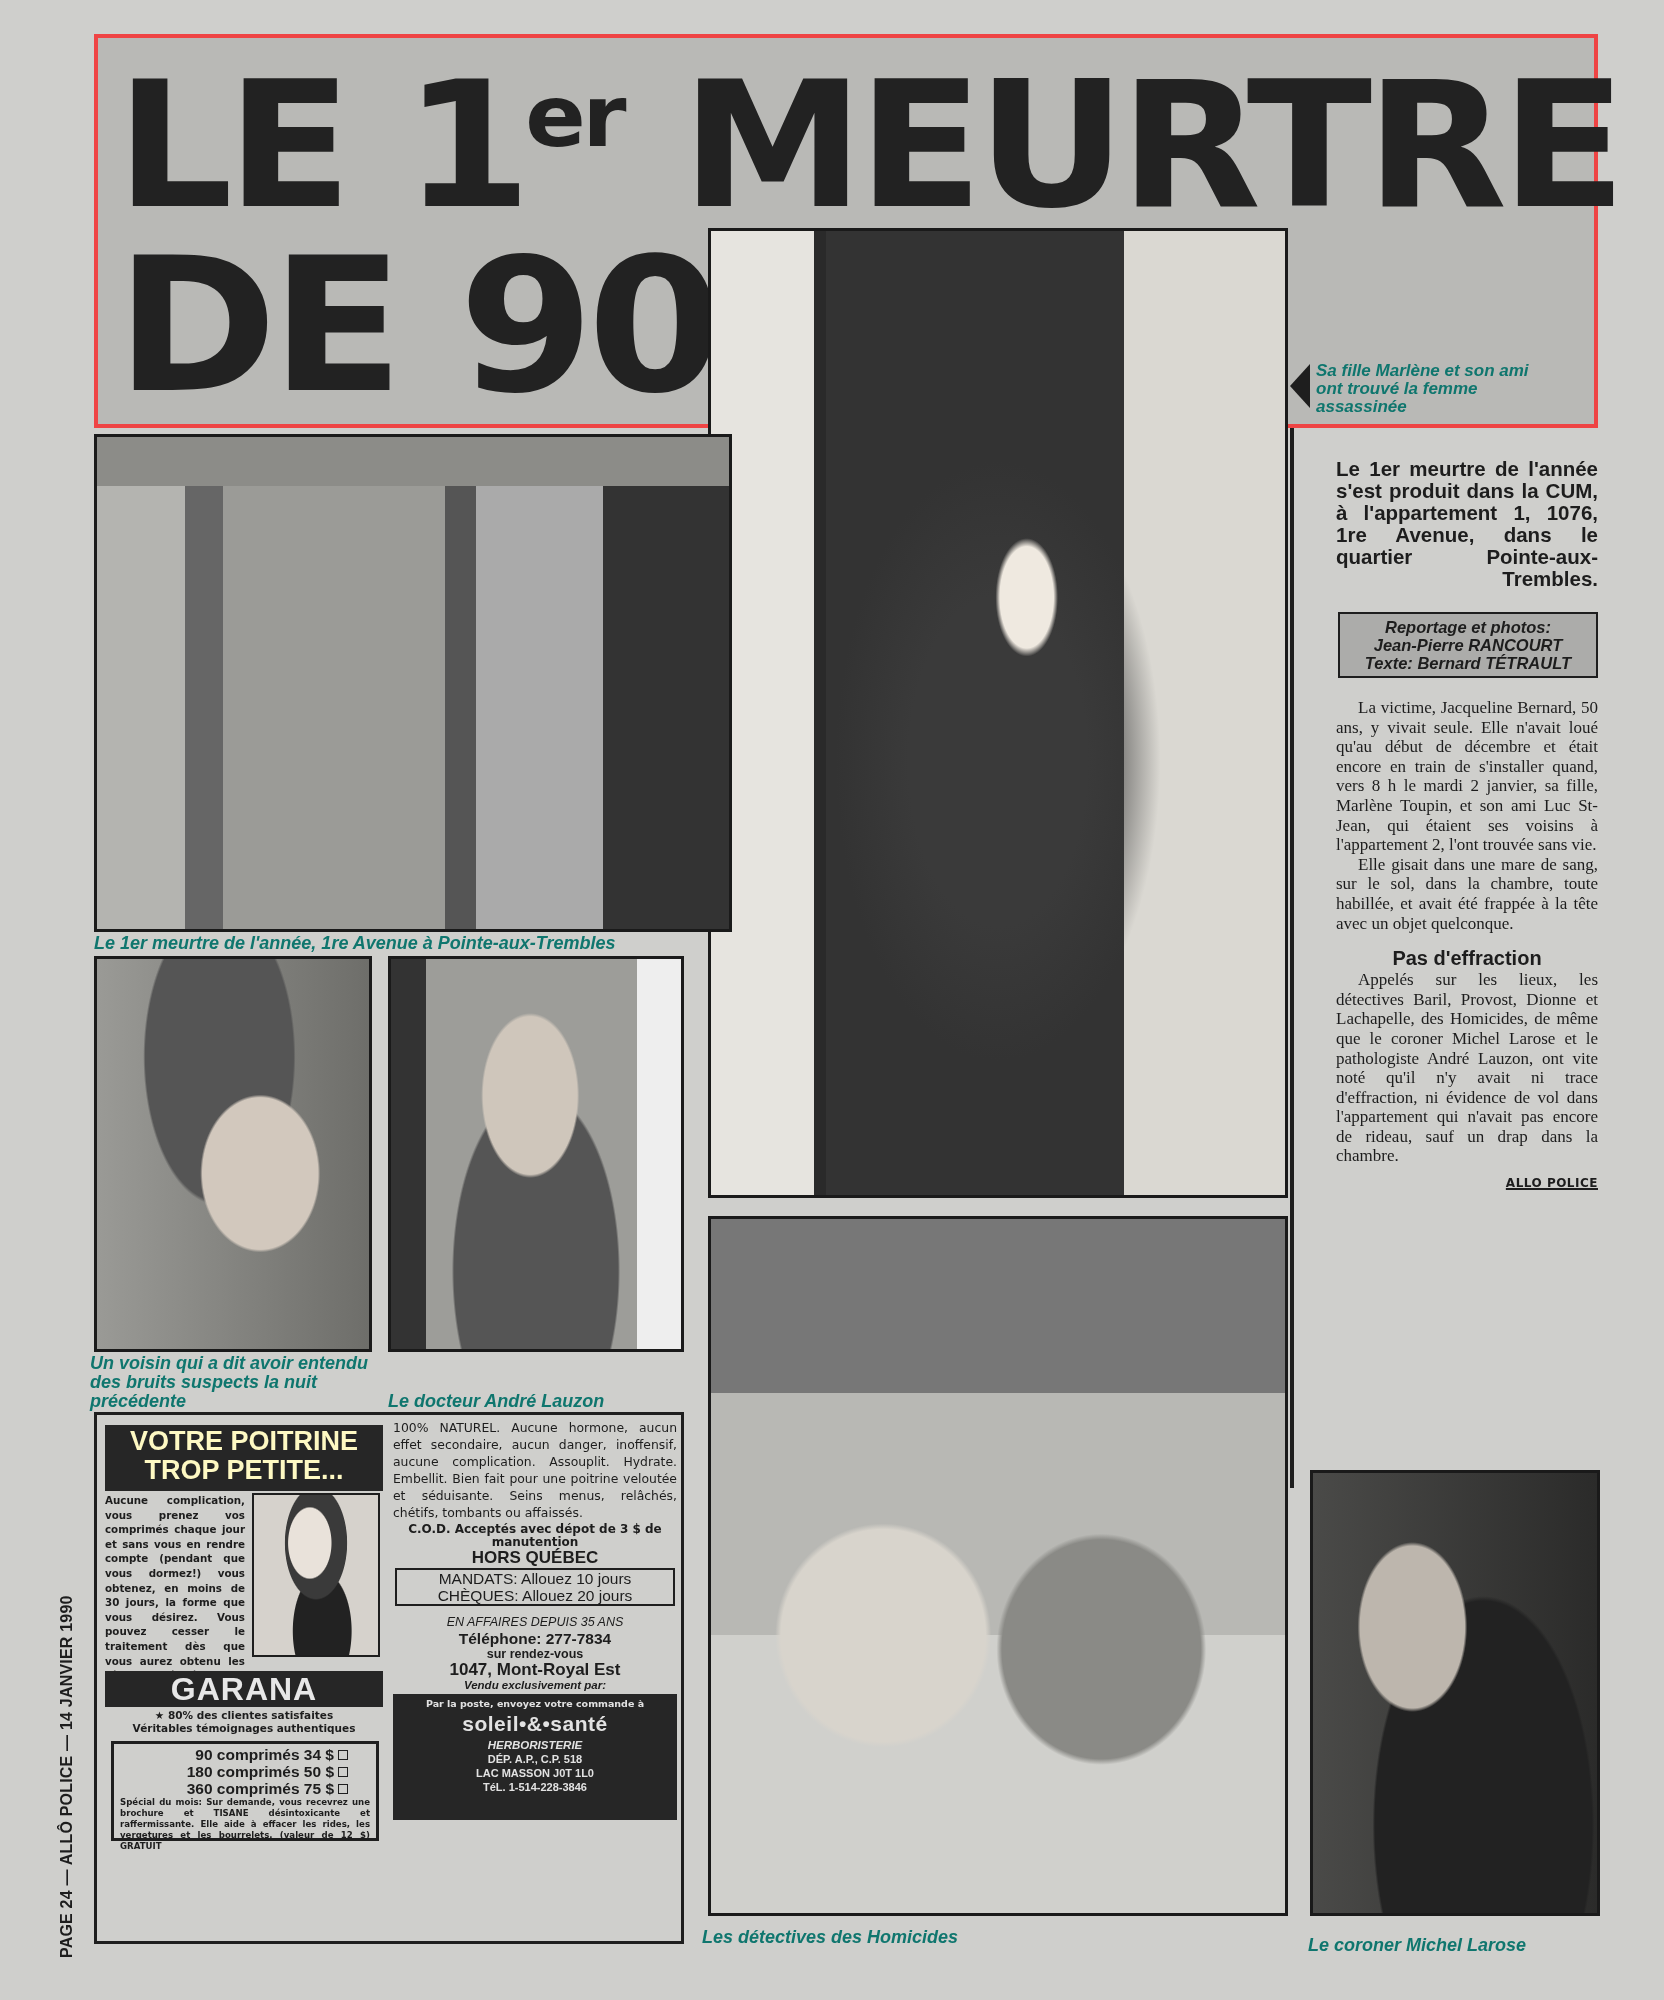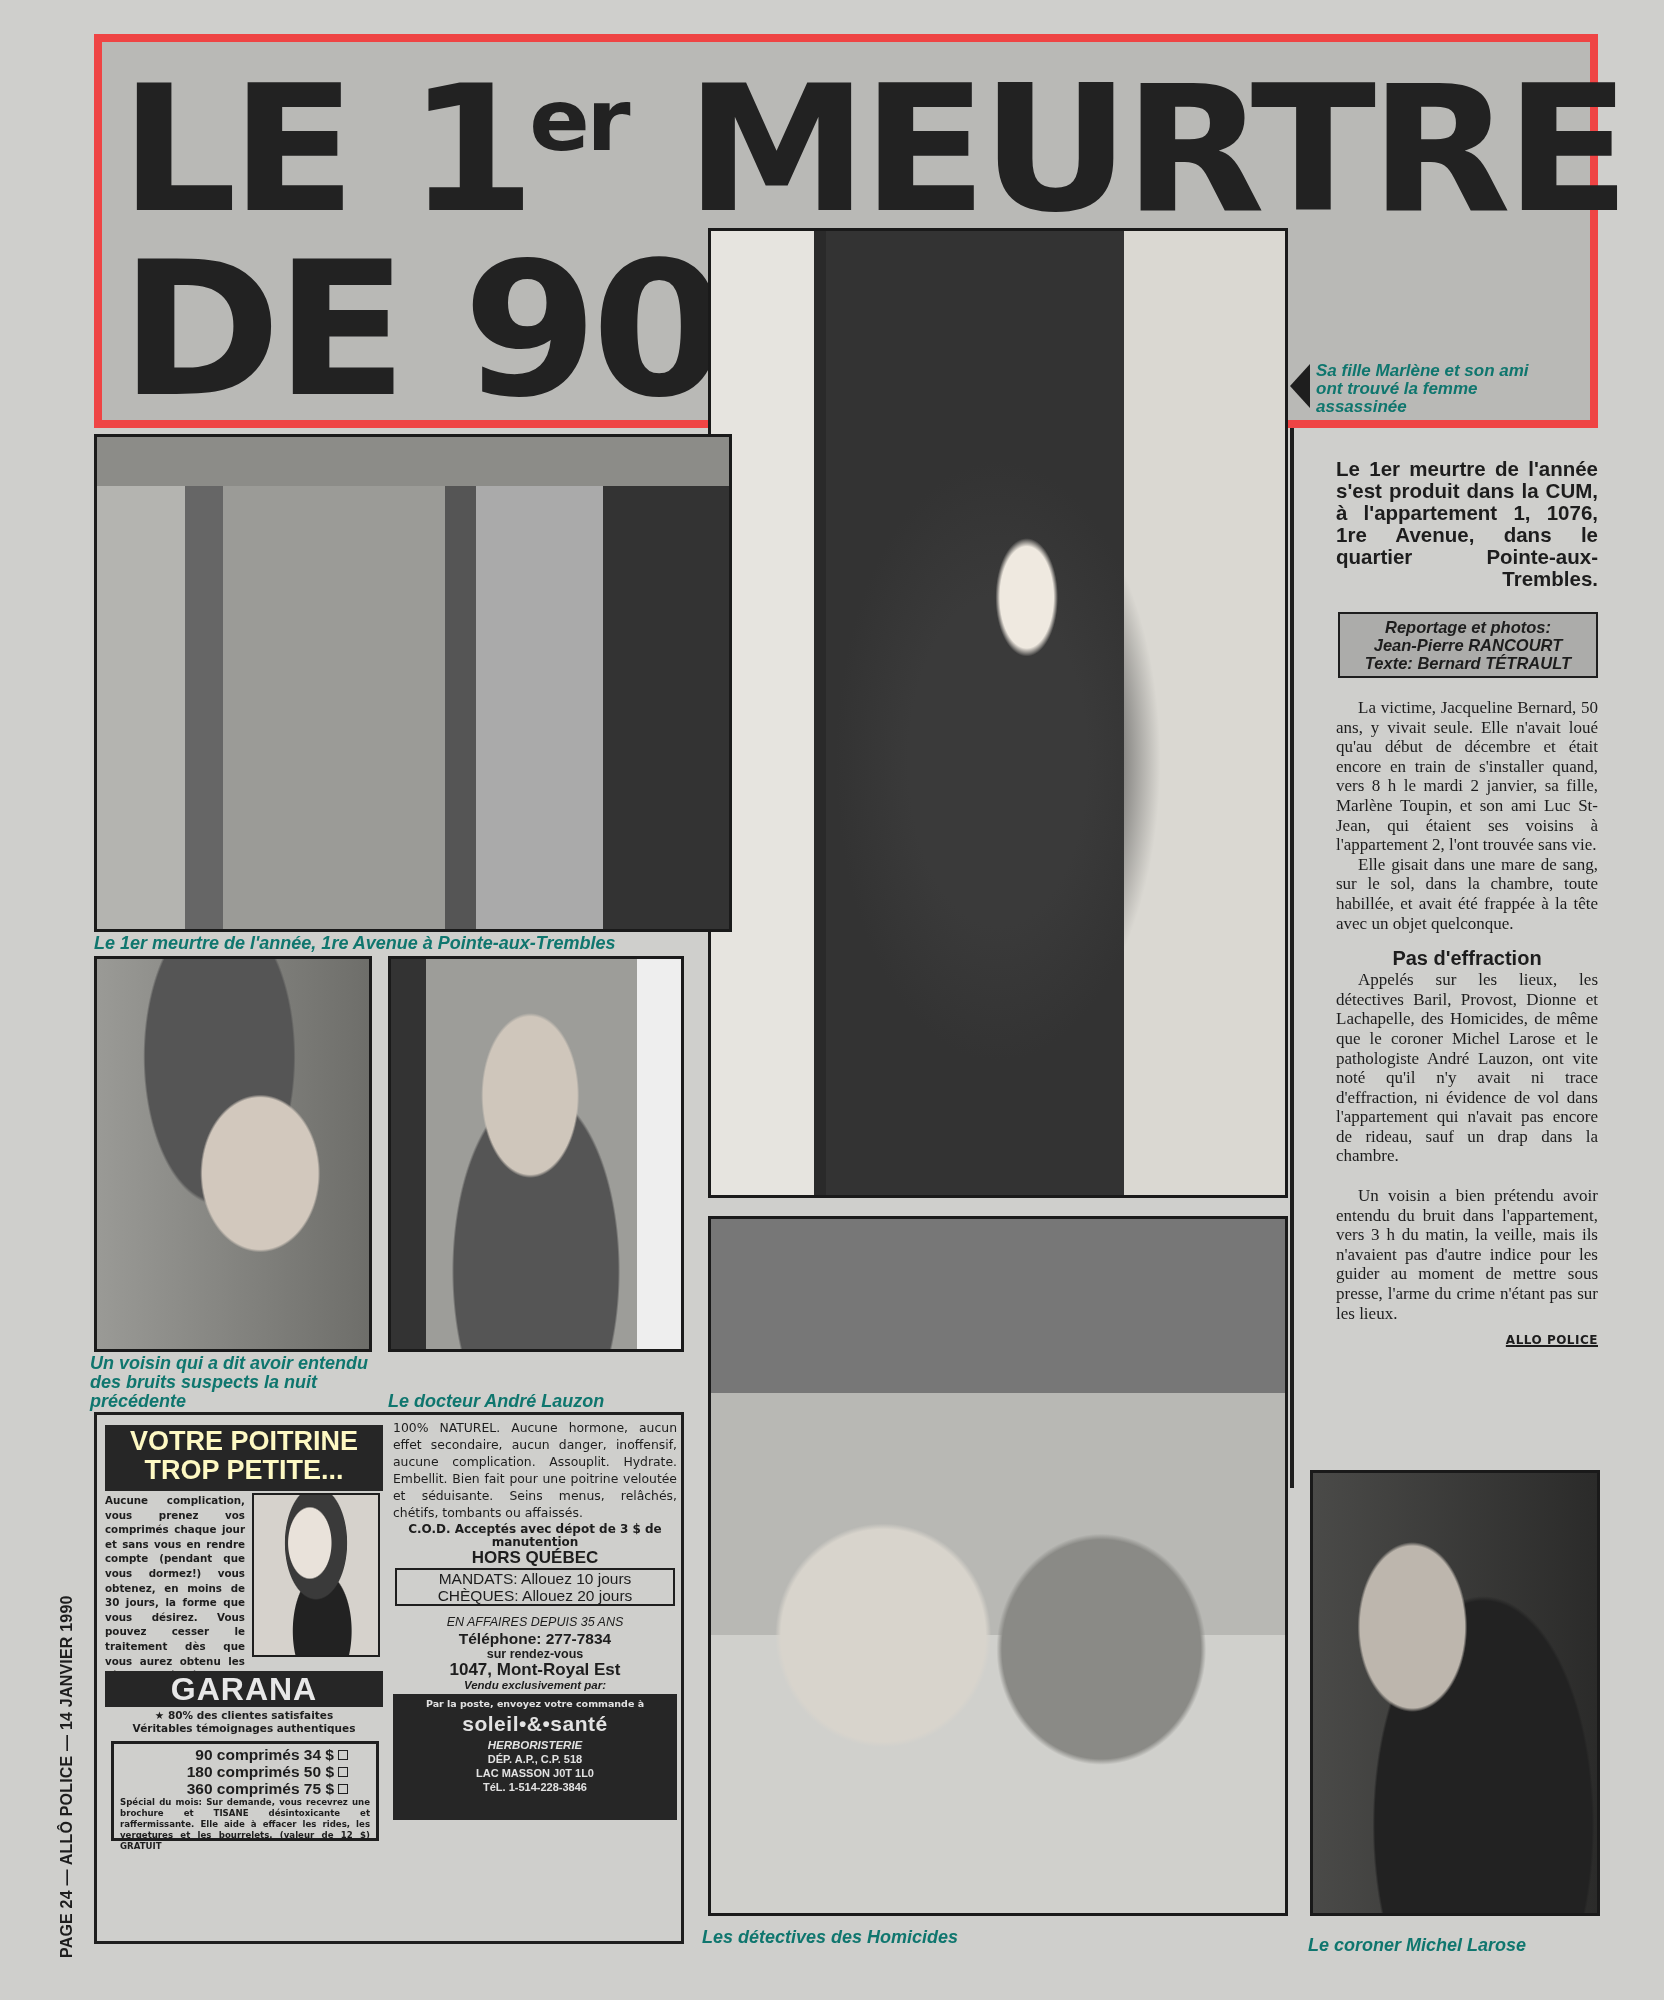--- a/index.html
+++ b/index.html
@@ -10,21 +10,21 @@
     overflow: hidden;
     color: #1d1d1d;
     font-family: "Liberation Sans", sans-serif;
   }
   .abs { position: absolute; }
 
   
   .headline-box {
     left: 94px; top: 34px; width: 1504px; height: 394px;
     background: #b9b9b6;
-    border: 8px solid #ef4444;
+    border: 4px solid #ef4444;
   }
   .headline-line {
     position: absolute;
     font-family: "DejaVu Sans", sans-serif;
     font-weight: 900;
     color: #222;
     letter-spacing: -6px;
     line-height: 1;
     transform-origin: left top;
   }
@@ -290,23 +290,20 @@
     <div>Jean-Pierre RANCOURT</div>
     <div>Texte: Bernard TÉTRAULT</div>
   </div>
   <div class="body-text" style="margin-top:20px;">
     <p>La victime, Jacqueline Bernard, 50 ans, y vivait seule. Elle n'avait loué qu'au début de décembre et était encore en train de s'installer quand, vers 8 h le mardi 2 janvier, sa fille, Marlène Toupin, et son ami Luc St-Jean, qui étaient ses voisins à l'appartement 2, l'ont trouvée sans vie.</p>
     <p>Elle gisait dans une mare de sang, sur le sol, dans la chambre, toute habillée, et avait été frappée à la tête avec un objet quelconque.</p>
   </div>
   <div class="subhead">Pas d'effraction</div>
   <div class="body-text">
     <p>Appelés sur les lieux, les détectives Baril, Provost, Dionne et Lachapelle, des Homicides, de même que le coroner Michel Larose et le pathologiste André Lauzon, ont vite noté qu'il n'y avait ni trace d'effraction, ni évidence de vol dans l'appartement qui n'avait pas encore de rideau, sauf un drap dans la chambre.</p>
-  </div>
-  <div class="body-text" style="margin-top:20px;">
-    <p>Un voisin a bien prétendu avoir entendu du bruit dans l'appartement, vers 3 h du matin, la veille, mais ils n'avaient pas d'autre indice pour les guider au moment de mettre sous presse, l'arme du crime n'étant pas sur les lieux.</p>
   </div>
   <div class="signature">ALLO POLICE</div>
 </div>
 
 <div class="abs folio">PAGE 24 — ALLÔ POLICE — 14 JANVIER 1990</div>
 
 <div class="abs ad">
   <div class="ad-title">
     <div>VOTRE POITRINE</div>
     <div>TROP PETITE...</div>

